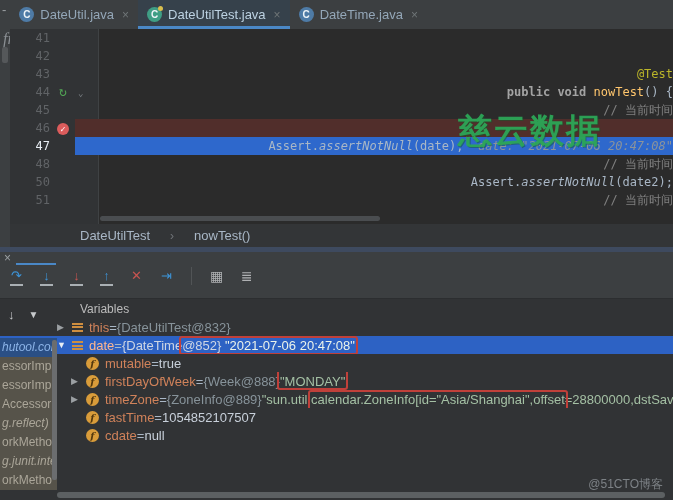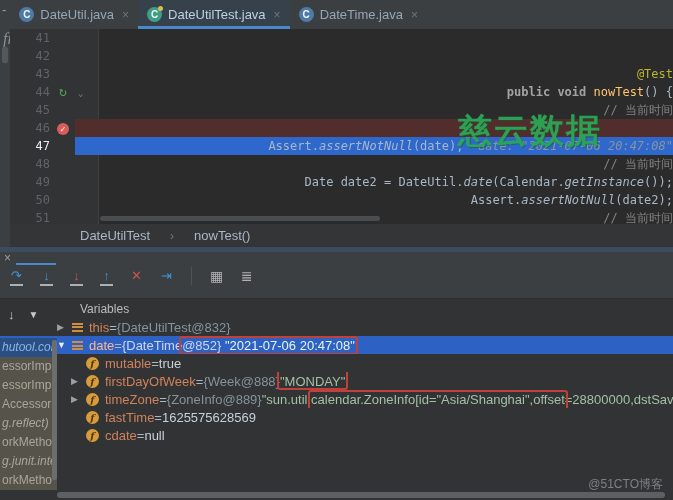--- a/index.html
+++ b/index.html
@@ -140,21 +140,20 @@
 
 <div id="editor" class="mono">
     <div class="line"><span class="band"></span><span class="ln">41</span><span class="code"></span></div>
     <div class="line"><span class="band"></span><span class="ln">42</span><span class="code"></span></div>
     <div class="line"><span class="band"></span><span class="ln">43</span><span class="code"><span class="tk-ann">@Test</span></span></div>
     <div class="line"><span class="band"></span><span class="ln">44</span><span class="gic runicon">↻</span><span class="fold">⌄</span><span class="code"><span class="tk-k">public void </span><span class="tk-m">nowTest</span><span class="tk-p">() {</span></span></div>
     <div class="line"><span class="band"></span><span class="ln">45</span><span class="code"><span class="tk-c">   // 当前时间</span></span></div>
     <div class="line hl-bp"><span class="band"></span><span class="ln">46</span><span class="gic"><span class="bp">✓</span></span></div>
     <div class="line hl-cur"><span class="band"></span><span class="ln">47</span><span class="code"><span class="tk-p">   Assert.</span><span class="tk-im">assertNotNull</span><span class="tk-p">(date);  </span><span class="tk-hint">date: "2021-07-06 20:47:08"</span></span></div>
     <div class="line"><span class="band"></span><span class="ln">48</span><span class="code"><span class="tk-c">   // 当前时间</span></span></div>
-    <div class="line"><span class="band"></span><span class="ln">49</span><span class="code"><span class="tk-p">   Date date2 = DateUtil.</span><span class="tk-im">date</span><span class="tk-p">(Calendar.</span><span class="tk-im">getInstance</span><span class="tk-p">());</span></span></div>
     <div class="line"><span class="band"></span><span class="ln">50</span><span class="code"><span class="tk-p">   Assert.</span><span class="tk-im">assertNotNull</span><span class="tk-p">(date2);</span></span></div>
     <div class="line"><span class="band"></span><span class="ln">51</span><span class="code"><span class="tk-c">   // 当前时间</span></span></div>
   </div>
 <div id="edhsb"></div>
 
 <div id="crumbs">
   <span>DateUtilTest</span>
   <span class="sep">›</span>
   <span>nowTest()</span>
 </div>
@@ -225,21 +224,21 @@
         <span class="sg-str">"sun.util.</span>
         <span class="rb deep"><span class="sg-str">calendar.ZoneInfo[id="Asia/Shanghai",offset</span></span>
         <span class="sg-str">=28800000,dstSavings=0,us</span>
       </div>
       <div class="vrow">
         <span class="ind"></span>
         <span class="varrow"></span>
         <span class="ficon">f</span>
         <span class="sg-name">fastTime</span>
         <span class="sg-eq"> = </span>
-        <span class="sg-val">1625575628569</span>
+        <span class="sg-val">1054852107507</span>
       </div>
       <div class="vrow">
         <span class="ind"></span>
         <span class="varrow"></span>
         <span class="ficon">f</span>
         <span class="sg-name">cdate</span>
         <span class="sg-eq"> = </span>
         <span class="sg-val">null</span>
       </div>
     </div>

